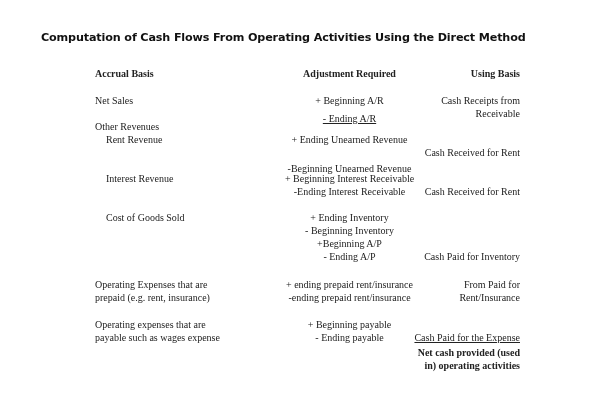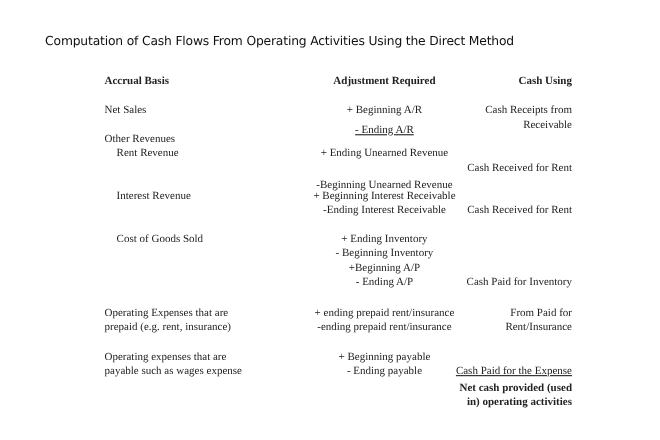--- a/index.html
+++ b/index.html
@@ -12,21 +12,21 @@
       height: 400px;
       position: relative;
       overflow: hidden;
       color: #1a1a1a;
     }
     .title {
       position: absolute;
       left: 41px;
       top: 31px;
       font-family: "DejaVu Sans", sans-serif;
-      font-weight: normal;
+      font-weight: bold;
       font-size: 11.2px;
       letter-spacing: -0.15px;
       color: #111111;
       white-space: nowrap;
     }
     .t {
       position: absolute;
       font-family: "Liberation Serif", serif;
       font-size: 10px;
       line-height: 13px;
@@ -41,21 +41,21 @@
     .bold { font-weight: bold; }
     .ul { text-decoration: underline; }
   </style>
 </head>
 <body>
 
 <div class="title">Computation of Cash Flows From Operating Activities Using the Direct Method</div>
 
 <div class="t left hdr" style="top:67px;">Accrual Basis</div>
 <div class="t mid hdr" style="top:67px;">Adjustment Required</div>
-<div class="t right hdr" style="top:67px;">Cash Using</div>
+<div class="t right hdr" style="top:67px;">Using Basis</div>
 
 <div class="t left" style="top:94px;">Net Sales</div>
 <div class="t mid" style="top:94px;">+ Beginning A/R</div>
 <div class="t mid" style="top:112px;text-decoration:underline;">- Ending A/R</div>
 <div class="t right" style="top:94px;">Cash Receipts from</div>
 <div class="t right" style="top:107px;">Receivable</div>
 
 <div class="t left" style="top:120px;">Other Revenues</div>
 
 <div class="t indent" style="top:133px;">Rent Revenue</div>

